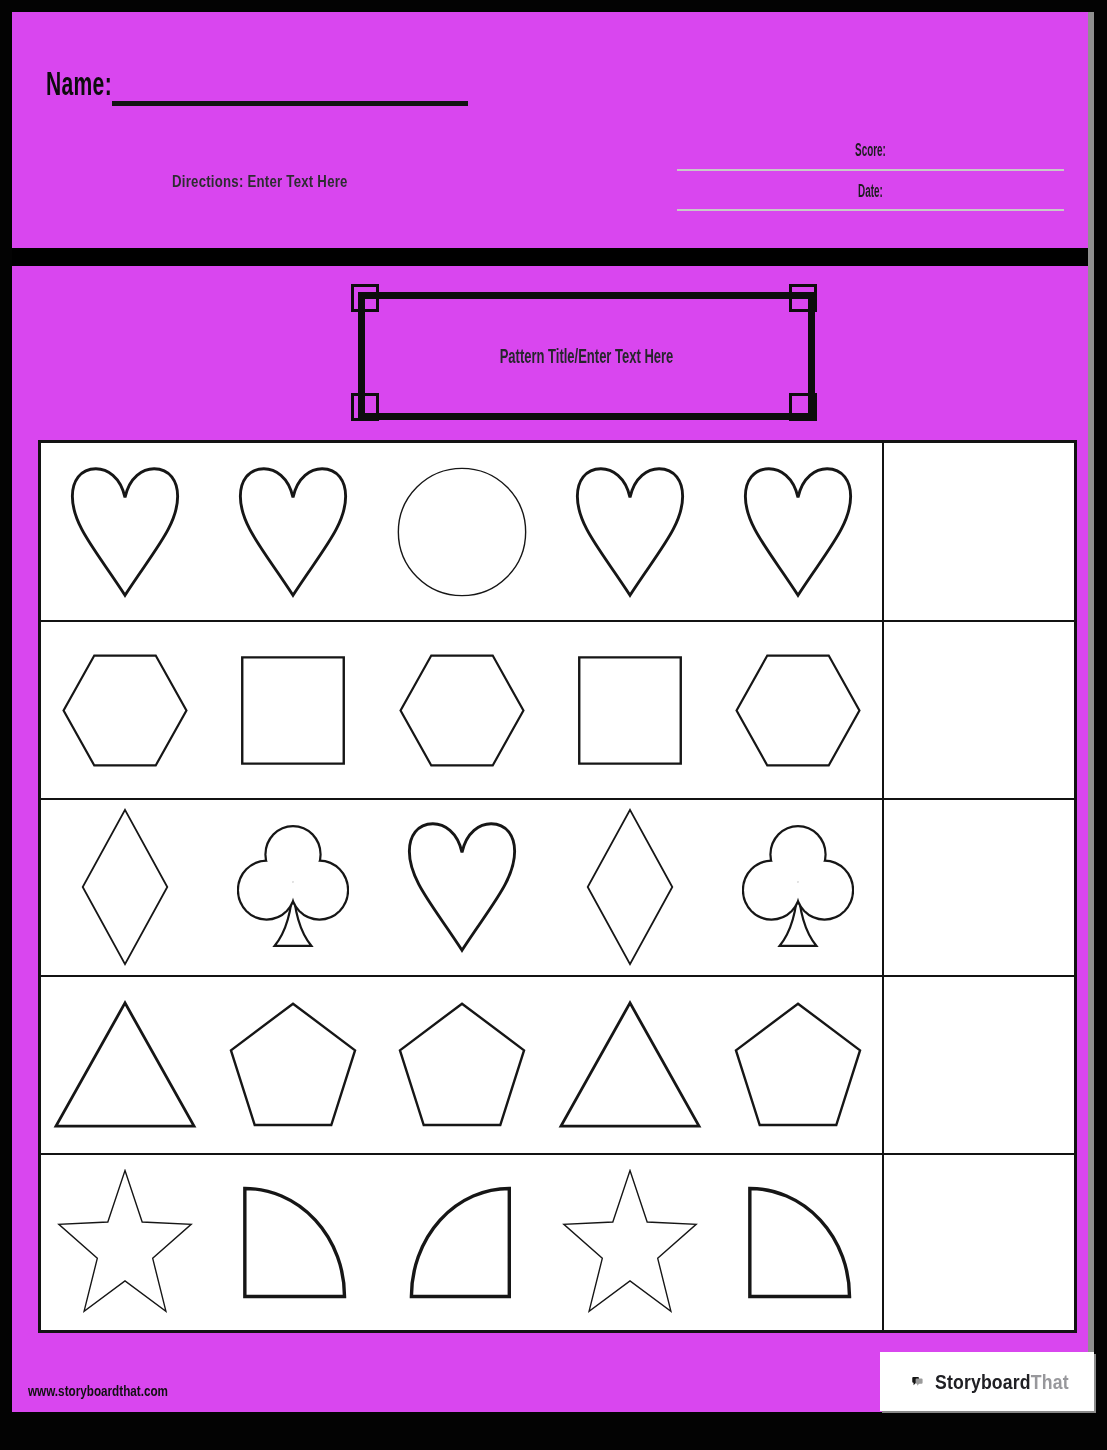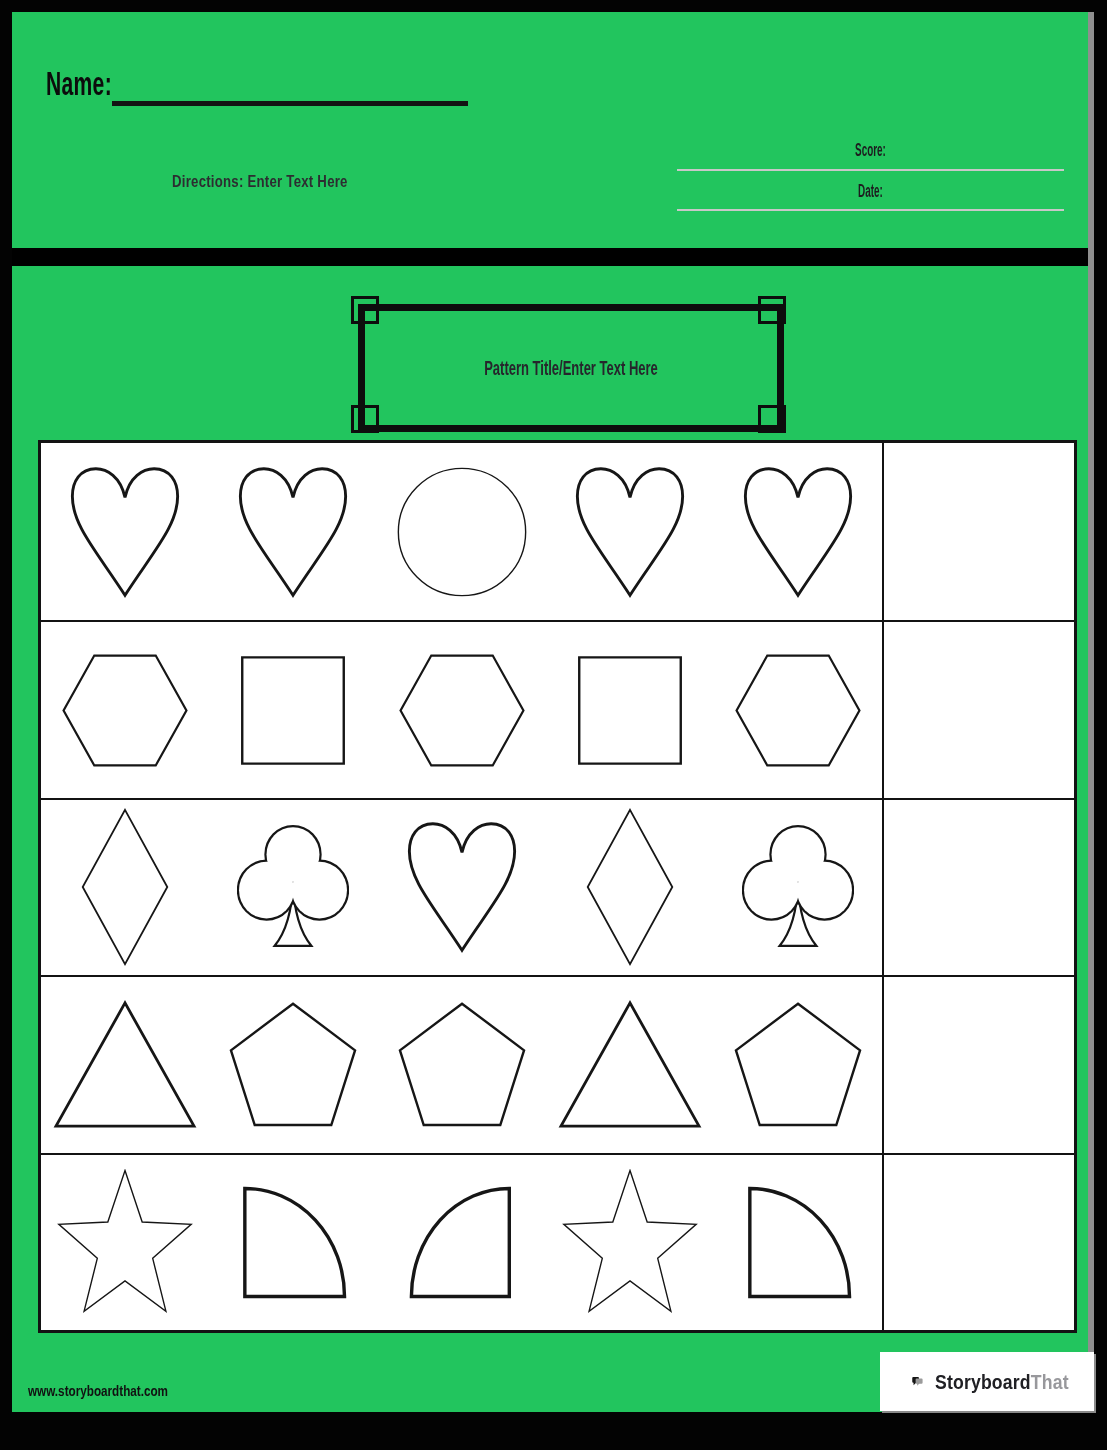--- a/index.html
+++ b/index.html
@@ -1,17 +1,17 @@
 <!DOCTYPE html>
 <html><head>
 <meta charset="utf-8">
 <style>
   html,body { margin:0; padding:0; background:#ffffff; }
   .page {
-    position:relative; width:1107px; height:1450px; background:#22c55e;
+    position:relative; width:1107px; height:1450px; background:#d946ef;
     font-family:"Liberation Sans", sans-serif; overflow:hidden;
   }
   
   .frame {
     position:absolute; inset:0; border:12px solid #030303;
     border-right-width:13px; border-bottom-width:38px;
     pointer-events:none; z-index:40; box-sizing:border-box;
   }
   .frame-gray { position:absolute; top:12px; bottom:38px; right:13px; width:6px; background:#8f8f8f; z-index:39; }
 
@@ -31,21 +31,21 @@
   }
   .field-line { position:absolute; left:677px; width:387px; height:2px; background:#c8c8c8; }
   #score-label { top:140px; }
   #score-line  { top:169px; }
   #date-label  { top:181px; }
   #date-line   { top:209px; }
 
   .black-bar { position:absolute; left:12px; top:248px; width:1082px; height:18px; background:#000000; }
 
   
-  .title-box { position:absolute; left:358px; top:304px; width:412px; height:114px; border:7px solid #0d0d0d; }
+  .title-box { position:absolute; left:358px; top:292px; width:412px; height:114px; border:7px solid #0d0d0d;padding-left:31px; }
   .title-text {
     position:absolute; inset:0; display:flex; align-items:center; justify-content:center;
     font-size:20px; font-weight:bold; color:#26262c; transform:scaleX(0.65); white-space:nowrap;
   }
   .corner { position:absolute; width:22px; height:22px; border:3.5px solid #0d0d0d; background:transparent; }
   .corner.tl { left:-14px; top:-15px; }
   .corner.tr { right:-9px; top:-15px; }
   .corner.bl { left:-14px; bottom:-8px; }
   .corner.br { right:-9px; bottom:-8px; }
 

